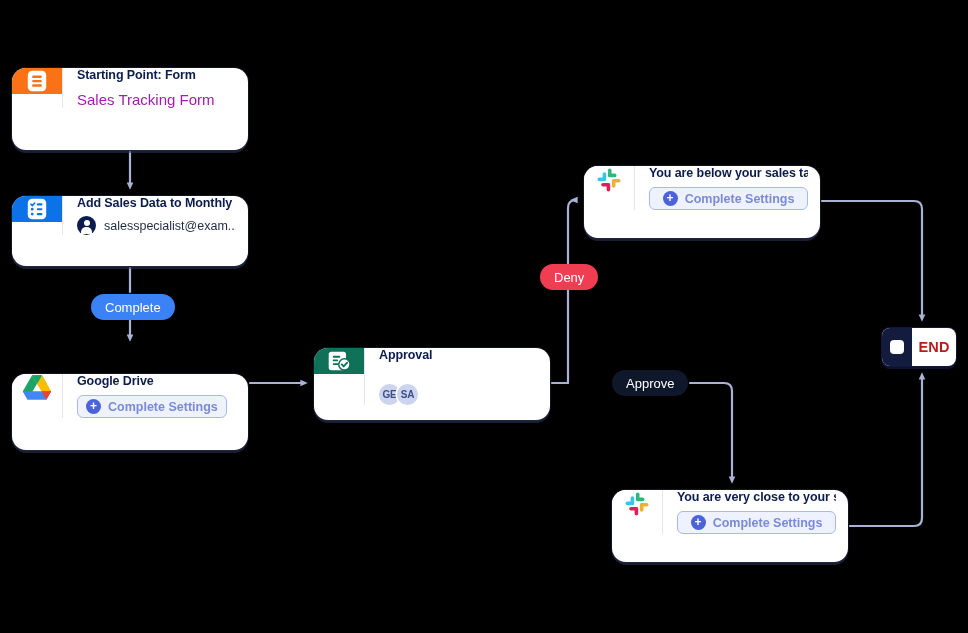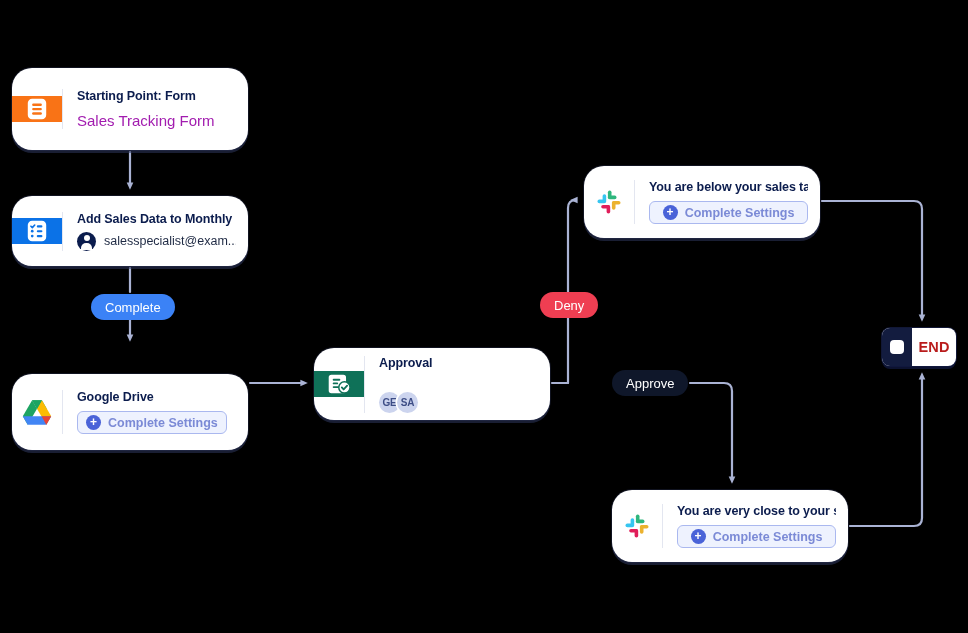--- a/index.html
+++ b/index.html
@@ -23,23 +23,23 @@
     left: 0; top: 0;
     width: 968px;
     height: 633px;
     pointer-events: none;
   }
 
   
   .node {
     position: absolute;
     display: flex;
-    align-items: center;
-    background: #ffffff;
-    border-radius: 20px;
+    align-items: flex-start;
+    background: #ffffff;
+    border-radius: 14px;
     box-shadow: 0 3px 0 0 rgba(45,54,92,0.55), 0 0 0 1px rgba(45,54,92,0.35);
     overflow: hidden;
     box-sizing: border-box;
   }
   .node .iconpane {
     width: 50px;
     min-width: 50px;
     display: flex;
     align-items: center;
     justify-content: center;
@@ -203,21 +203,21 @@
     display: flex; align-items: center; justify-content: center;
     border-radius: 20px;
     color: #ffffff;
     font-size: 13px;
     padding: 0 14px;
     height: 26px;
     white-space: nowrap;
     cursor: pointer;
   }
   #label-complete { left: 91px;  top: 294px; background: #3b82f6; }
-  #label-deny     { left: 540px; top: 292px; background: #ef3e52; }
+  #label-deny     { left: 540px; top: 264px; background: #ef3e52; }
   #label-approve  { left: 612px; top: 370px; background: #0f172a; }
 
   
   .glyph-form, .glyph-list, .glyph-approval {
     width: 26px; height: 26px;
   }
   .gdrive-svg { width: 30px; height: 27px; }
   .slack-svg { width: 28px; height: 28px; }
 </style>
 </head>

